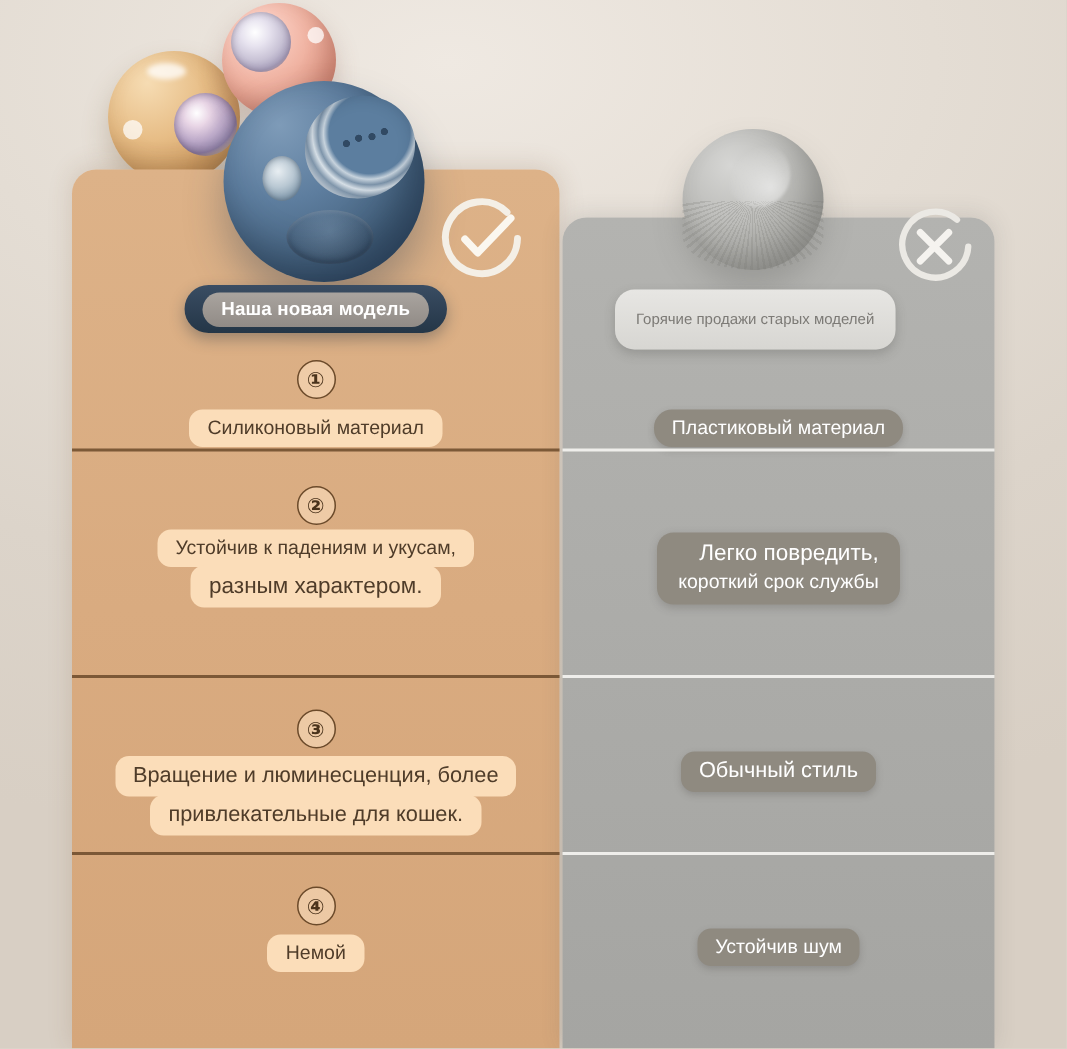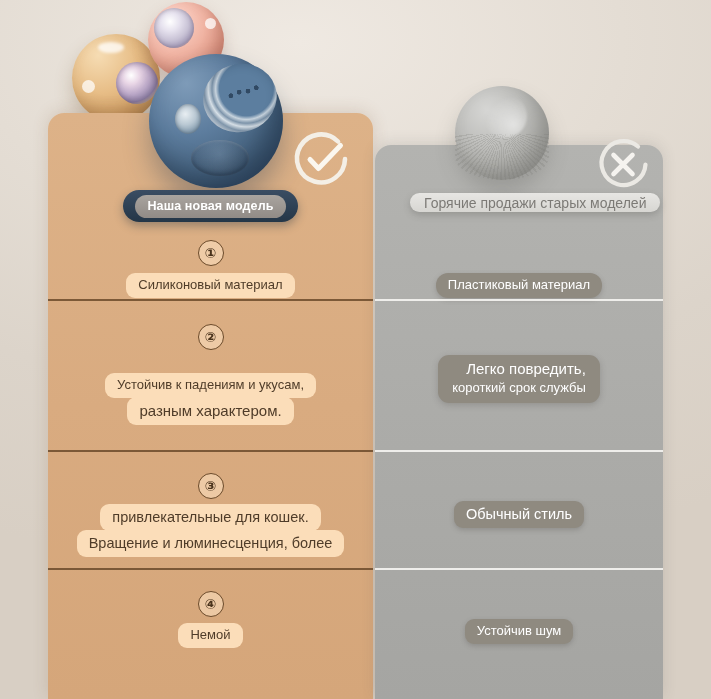--- a/index.html
+++ b/index.html
@@ -210,30 +210,30 @@
     color: #ffffff;
     font-size: 12.5px;
     font-weight: bold;
     letter-spacing: .1px;
     white-space: nowrap;
   }
 
   .badge-old {
     position: absolute;
     left: 410px; top: 193px;
-    height: 19px;
+    height: 40px;
     padding: 0 14px;
     border-radius: 13px;
     background: linear-gradient(180deg, #e7e6e3 0%, #d7d6d2 100%);
     box-shadow: 0 3px 7px rgba(80,80,75,.28);
     display: flex;
     align-items: center;
     justify-content: center;
     color: #7c7a76;
-    font-size: 14px;
+    font-size: 10px;
     white-space: nowrap;
   }
 
   
   .status-icon {
     position: absolute;
   }
   .icon-check { left: 290px; top: 128px; width: 62px; height: 62px; }
   .icon-cross { left: 594px; top: 136px; width: 58px; height: 58px; }
 
@@ -387,41 +387,41 @@
       <div class="cell cell-bad">
         <div class="pill-bad f-md" style="margin-top:47px;border-radius:12px;">Пластиковый материал</div>
       </div>
     </div>
     <div class="divider divider-good" style="top:186px;"></div>
     <div class="divider divider-bad" style="top:186px;"></div>
 
     <div class="row" style="top:195px; height:152px;">
       <div class="cell cell-good">
         <div class="num" style="margin-top:16px;">②</div>
-        <div class="pill-stack" style="margin-top:24px;">
+        <div class="pill-stack" style="margin-top:4px;">
           <div class="pill-good f-md">Устойчив к падениям и укусам,</div>
           <div class="pill-good f-sm">разным характером.</div>
         </div>
       </div>
       <div class="cell cell-bad">
         <div class="bad-block" style="margin-top:47px;">
           <div class="l1">Легко повредить,</div>
           <div class="l2">короткий срок службы</div>
         </div>
       </div>
     </div>
     <div class="divider divider-good" style="top:337px;"></div>
     <div class="divider divider-bad" style="top:337px;"></div>
 
     <div class="row" style="top:346px; height:117px;">
       <div class="cell cell-good">
         <div class="num" style="margin-top:14px;">③</div>
         <div class="pill-stack" style="margin-top:6px;">
+          <div class="pill-good f-lg">Вращение и люминесценция, более</div>
           <div class="pill-good f-lg">привлекательные для кошек.</div>
-          <div class="pill-good f-lg">Вращение и люминесценция, более</div>
         </div>
       </div>
       <div class="cell cell-bad">
         <div class="pill-bad f-lg" style="margin-top:42px;">Обычный стиль</div>
       </div>
     </div>
     <div class="divider divider-good" style="top:455px;"></div>
     <div class="divider divider-bad" style="top:455px;"></div>
 
     <div class="row" style="top:464px; bottom:0;">

